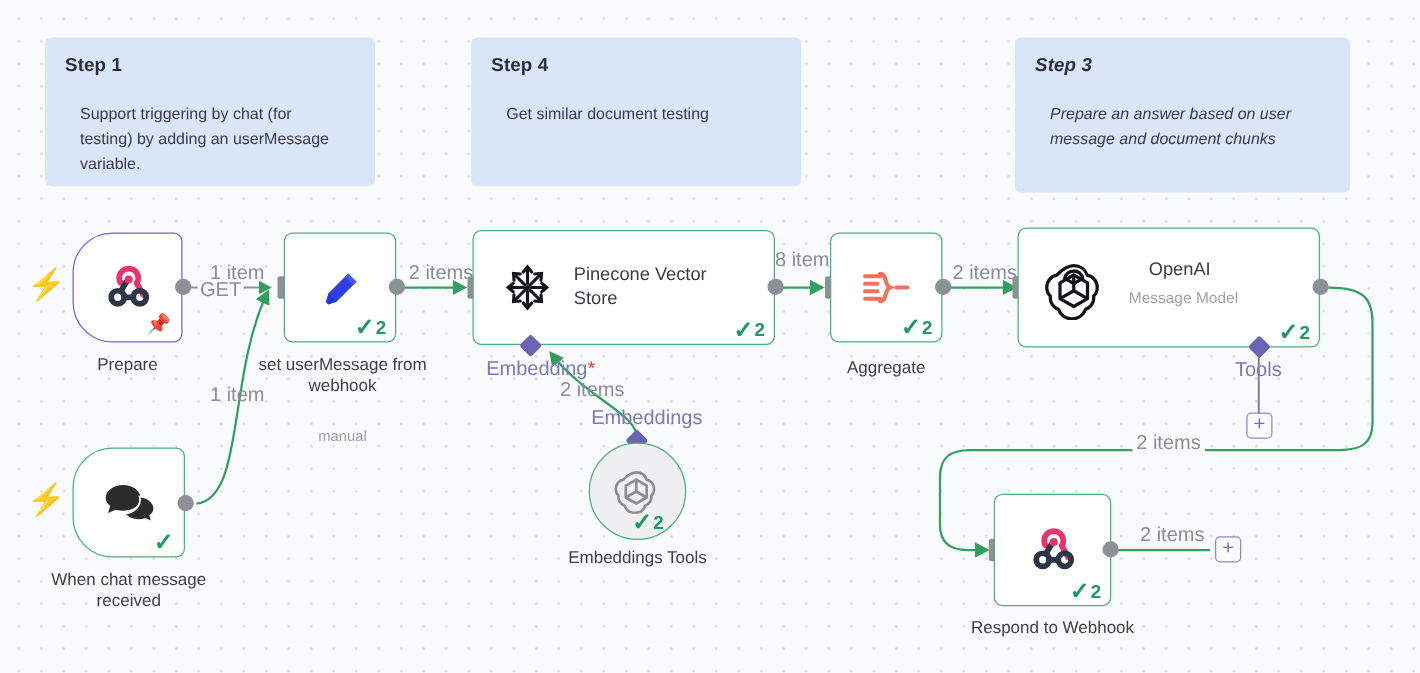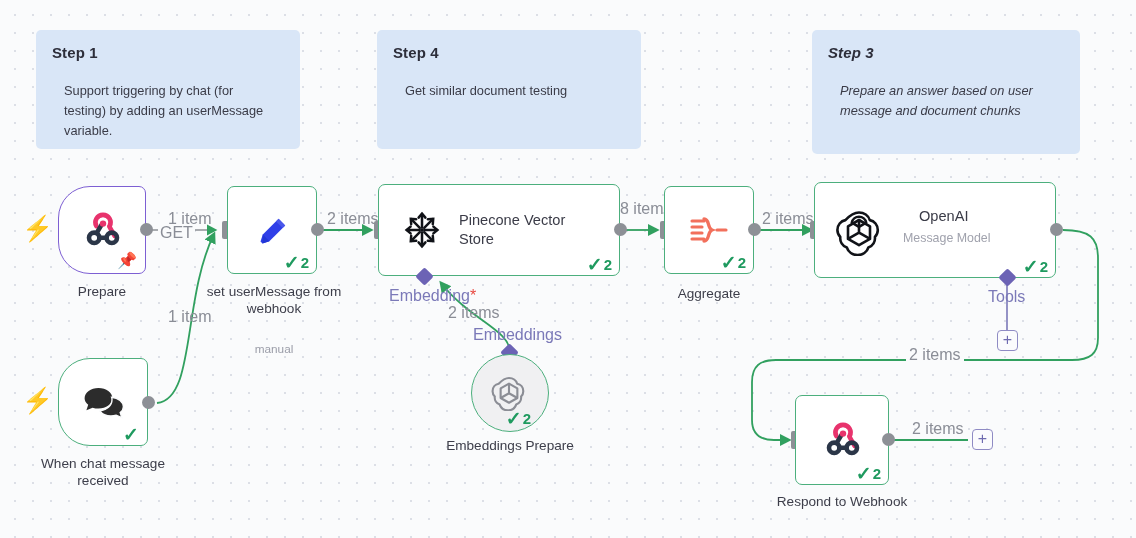--- a/index.html
+++ b/index.html
@@ -319,21 +319,21 @@
                  C15.7,9.6 19.9,6.5 25,6.5 Z" fill="none" stroke="#8b8d95" stroke-width="2.8" stroke-linejoin="round"></path>
         <path d="M25,14 L36,20.3 L36,32.9 L25,39.2 L14,32.9 L14,20.3 Z" fill="none" stroke="#8b8d95" stroke-width="2.8" stroke-linejoin="round"></path>
         <path d="M25,14 L25,26.6 L36,32.9 M25,26.6 L14,32.9" fill="none" stroke="#8b8d95" stroke-width="2.8" stroke-linejoin="round"></path>
       </svg>
     </div>
     <div class="check" style="right:17px;bottom:5px;">
       <span class="tick">✓</span>
       <span>2</span>
     </div>
   </div>
-  <div class="node-label" style="left:420px;top:438px;width:180px;">Embeddings Prepare</div>
+  <div class="node-label" style="left:420px;top:438px;width:180px;">Embeddings Tools</div>
 
   <div class="in-port" style="left:791px;top:431px;"></div>
   <div class="node" style="left:795px;top:395px;width:94px;height:90px;">
     <div class="node-icon" style="left:0;top:0;width:94px;height:90px;">
       <svg width="40" height="40" viewBox="0 0 40 40">
         <g fill="none" stroke-width="4.6" stroke-linecap="round">
           <path d="M13.4,15.2 A7.6,7.6 0 1,1 26.6,15.2" stroke="#e8336d"></path>
           <path d="M26.4,15.6 L31.6,24.8" stroke="#e8336d"></path>
           <circle cx="11.2" cy="26.8" r="5.2" stroke="#2b3648"></circle>
           <circle cx="28.8" cy="26.8" r="5.2" stroke="#2b3648"></circle>

